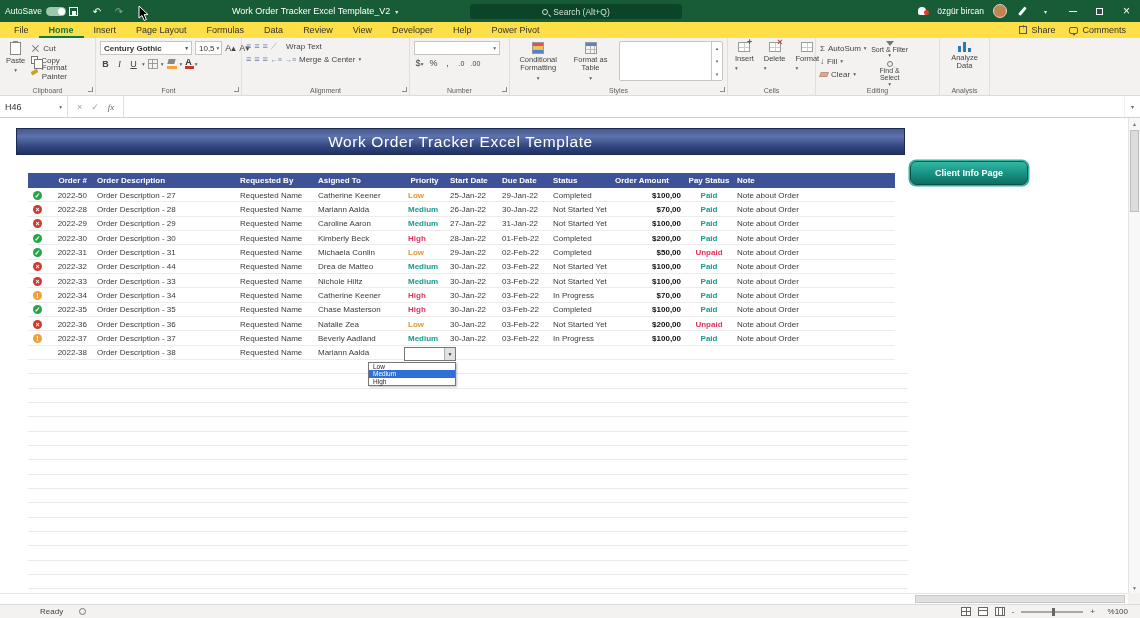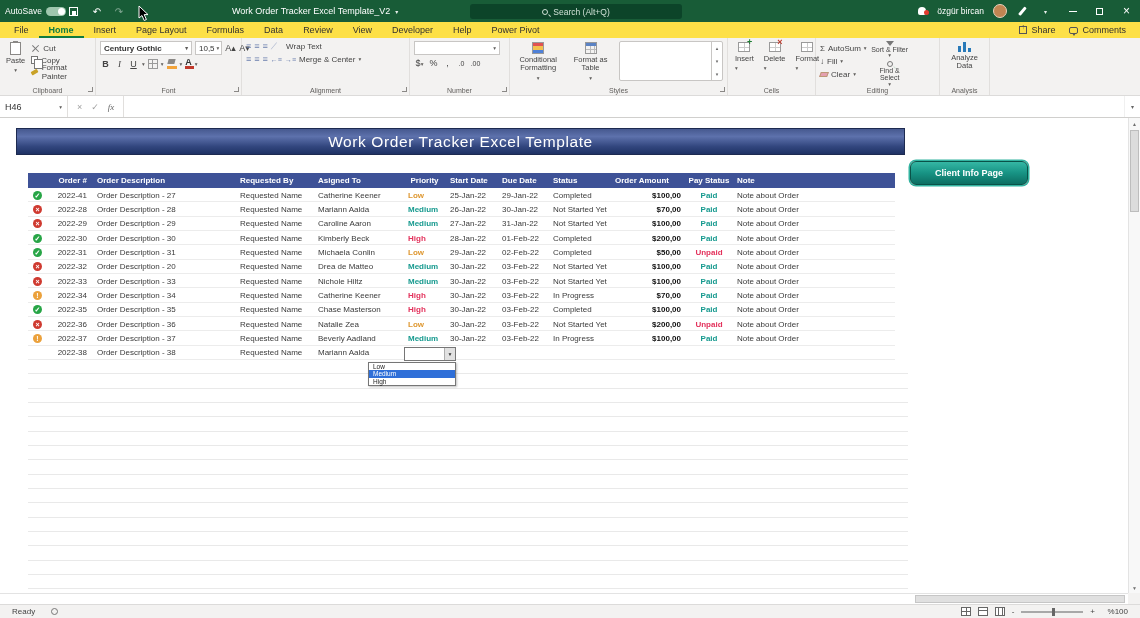--- a/index.html
+++ b/index.html
@@ -142,21 +142,21 @@
   .pri-item.hl{background:#2f6fd8;color:#fff;}
 
   
   .vscroll{position:absolute;top:118px;right:0;width:12px;height:475px;background:#f8f8f8;border-left:1px solid #e3e3e3;z-index:6;}
   .varr{position:absolute;left:0;width:11px;height:11px;display:flex;align-items:center;justify-content:center;font-size:5px;color:#707070;}
   .vthumb{position:absolute;top:12px;left:1px;width:9px;height:82px;background:#dcdcdc;border:1px solid #bdbdbd;}
   .hscroll{position:absolute;left:0;top:593px;width:1128px;height:11px;background:#fff;border-top:1px solid #e3e3e3;z-index:6;}
   .hthumb{position:absolute;left:915px;top:1px;width:210px;height:8px;background:#e0e0e0;border:1px solid #c6c6c6;}
   .scorner{position:absolute;right:0;top:593px;width:12px;height:11px;background:#f3f2f1;z-index:6;}
   .statusbar{position:absolute;left:0;top:604px;width:1140px;height:14px;background:#f3f2f1;border-top:1px solid #dcdbda;display:flex;align-items:center;font-size:8px;color:#444;z-index:20;}
-  .ready{padding-left:12px;}
+  .ready{padding-left:0;margin-left:40px;}
   .macro{width:7px;height:7px;border:1px solid #777;border-radius:50%;margin-left:16px;display:inline-block;}
   .sb-right{margin-left:auto;display:flex;align-items:center;gap:7px;padding-right:12px;}
   .view-ic{width:10px;height:9px;border:1px solid #666;display:inline-block;background:#fff;}
   .view-ic.v1{background:linear-gradient(#666,#666) 0 3px/10px 1px no-repeat,linear-gradient(#666,#666) 4px 0/1px 9px no-repeat,#fff;}
   .view-ic.v2{background:linear-gradient(#666,#666) 0 1.5px/10px 1px no-repeat,#fff;}
   .view-ic.v3{background:linear-gradient(#666,#666) 2px 0/1px 9px no-repeat,linear-gradient(#666,#666) 6px 0/1px 9px no-repeat,#fff;}
   .ztrack{width:62px;height:2px;background:#a8a8a8;position:relative;}
   .zthumb{position:absolute;left:50%;top:-3px;width:3px;height:8px;background:#666;}
   .zoomtxt{min-width:26px;text-align:right;}
 </style>
@@ -444,21 +444,21 @@
       <div class="hc hc-5">Start Date</div>
       <div class="hc hc-6">Due Date</div>
       <div class="hc hc-7">Status</div>
       <div class="hc hc-8">Order Amount</div>
       <div class="hc hc-9">Pay Status</div>
       <div class="hc hc-10">Note</div>
     </div>
   <div class="tbody">
       <div class="trow">
         <div class="c-icon"><span class="sicon check">✓</span></div>
-        <div class="c-order">2022-41</div>
+        <div class="c-order">2022-50</div>
         <div class="c-desc">Order Description - 27</div>
         <div class="c-req">Requested Name</div>
         <div class="c-asg">Catherine Keener</div>
         <div class="c-pri pri-low">Low</div>
         <div class="c-start">25-Jan-22</div>
         <div class="c-due">29-Jan-22</div>
         <div class="c-status">Completed</div>
         <div class="c-amt">$100,00</div>
         <div class="c-pay pay-paid">Paid</div>
         <div class="c-note">Note about Order</div>
@@ -515,21 +515,21 @@
         <div class="c-start">29-Jan-22</div>
         <div class="c-due">02-Feb-22</div>
         <div class="c-status">Completed</div>
         <div class="c-amt">$50,00</div>
         <div class="c-pay pay-unpaid">Unpaid</div>
         <div class="c-note">Note about Order</div>
       </div>
       <div class="trow">
         <div class="c-icon"><span class="sicon x">×</span></div>
         <div class="c-order">2022-32</div>
-        <div class="c-desc">Order Description - 20</div>
+        <div class="c-desc">Order Description - 44</div>
         <div class="c-req">Requested Name</div>
         <div class="c-asg">Drea de Matteo</div>
         <div class="c-pri pri-medium">Medium</div>
         <div class="c-start">30-Jan-22</div>
         <div class="c-due">03-Feb-22</div>
         <div class="c-status">Not Started Yet</div>
         <div class="c-amt">$100,00</div>
         <div class="c-pay pay-paid">Paid</div>
         <div class="c-note">Note about Order</div>
       </div>

